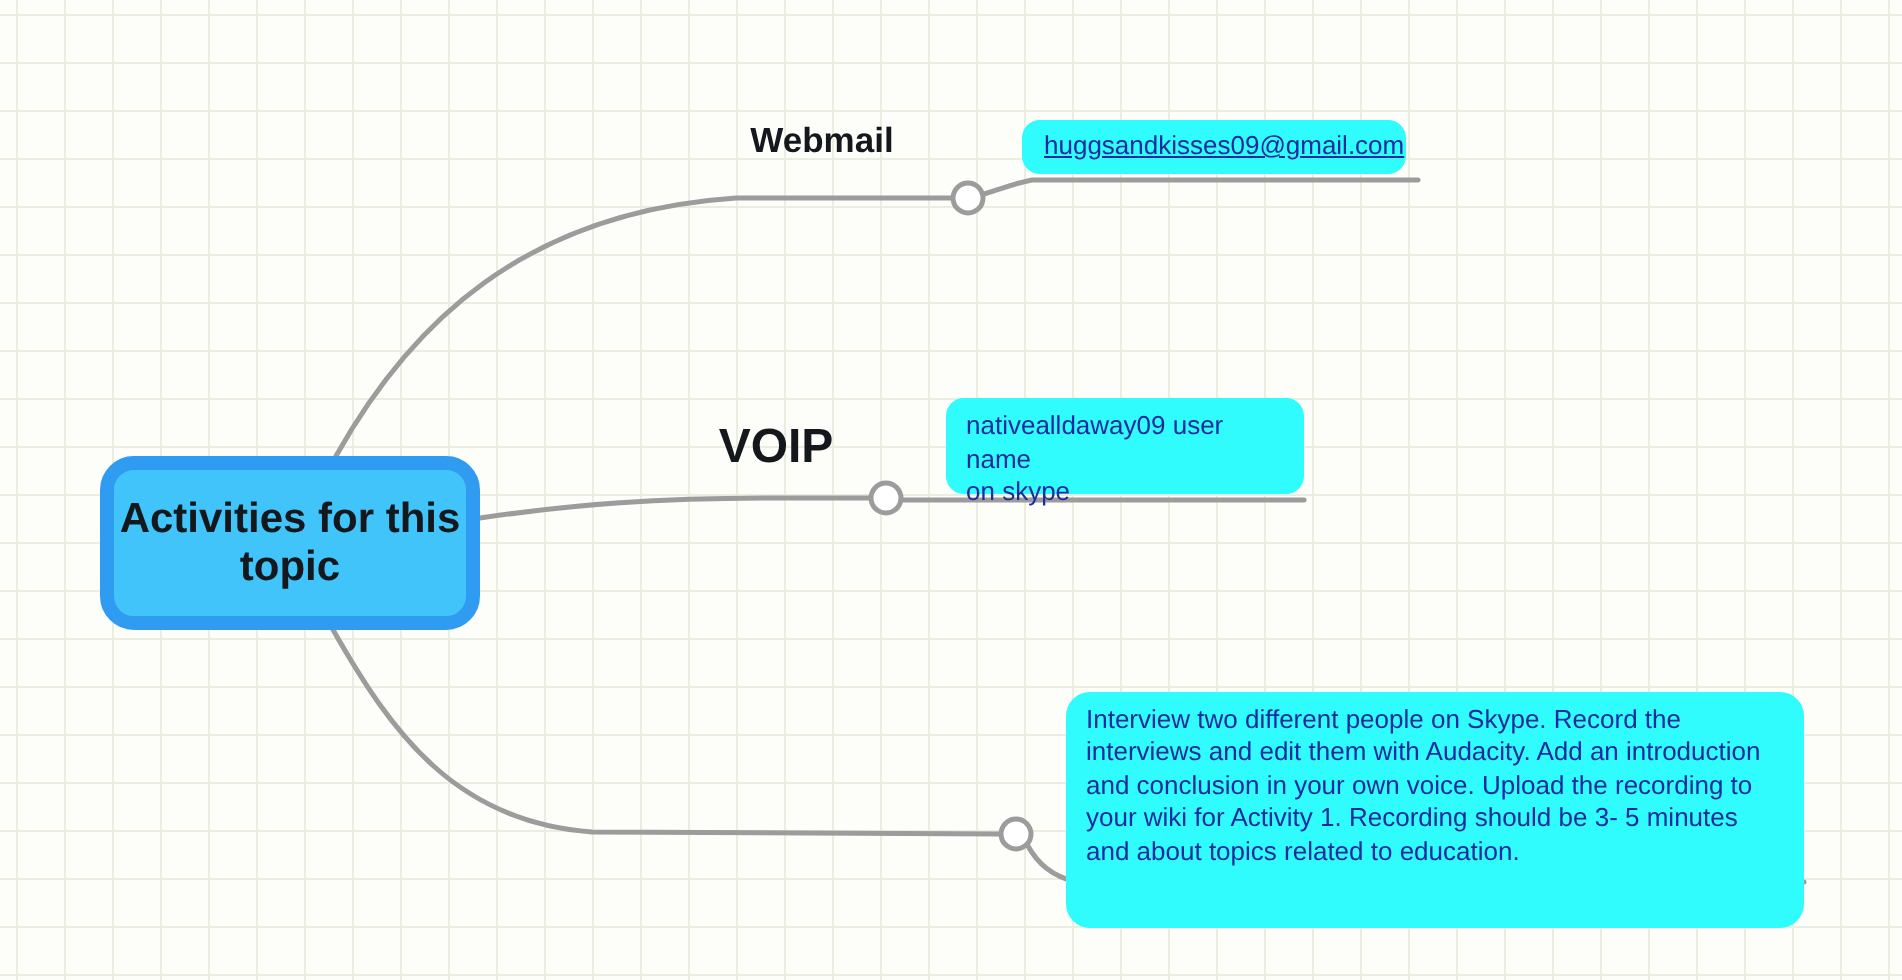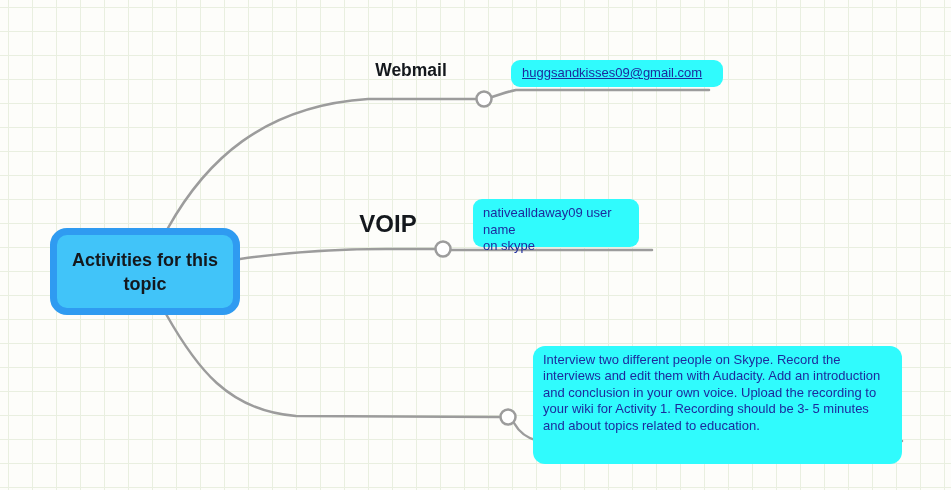--- a/index.html
+++ b/index.html
@@ -39,21 +39,21 @@
     position: absolute;
     left: 50px; top: 228px;
     width: 190px; height: 87px;
     box-sizing: border-box;
     background: var(--root-fill, #41c4f9);
     border: 7px solid var(--root-border, #2f9bf1);
     border-radius: 17px;
     display: flex; align-items: center; justify-content: center;
     text-align: center;
     font-weight: 700;
-    font-size: 18px;
+    font-size: 21px;
     line-height: 24px;
     color: var(--label-text, #14181d);
     cursor: pointer;
   }
   .branch-label {
     position: absolute;
     transform: translateX(-50%);
     font-weight: 700;
     font-size: 17.5px;
     color: var(--label-text, #14181d);
@@ -70,30 +70,30 @@
     color: var(--child-text, #1c2b9d);
     font-size: 13px;
     line-height: 16.5px;
     border-radius: 9px;
     white-space: pre-line;
     cursor: pointer;
   }
   .child-webmail {
     left: 511px; top: 60px;
     height: 27px;
-    padding: 5px 21px 0 11px;
+    padding: 5px 1px 0 11px;
     white-space: nowrap;
   }
   .child-webmail a {
     color: var(--child-text, #1c2b9d);
     text-decoration: underline;
   }
   .child-voip {
     left: 473px; top: 199px;
-    width: 166px; height: 48px;
+    width: 179px; height: 48px;
     padding: 6px 10px;
   }
   .child-webconf {
     left: 533px; top: 346px;
     width: 369px; height: 118px;
     padding: 6px 10px;
     line-height: 16.4px;
     border-radius: 12px;
   }
 </style>

